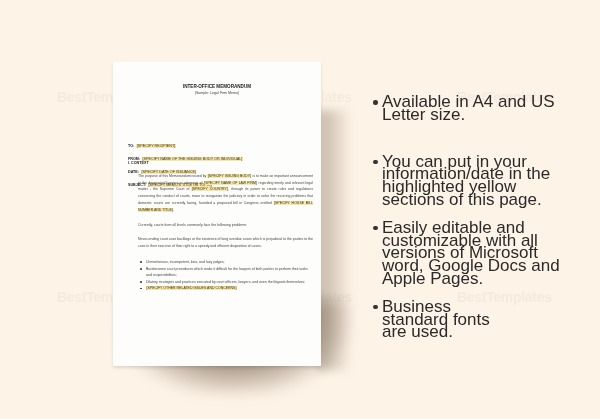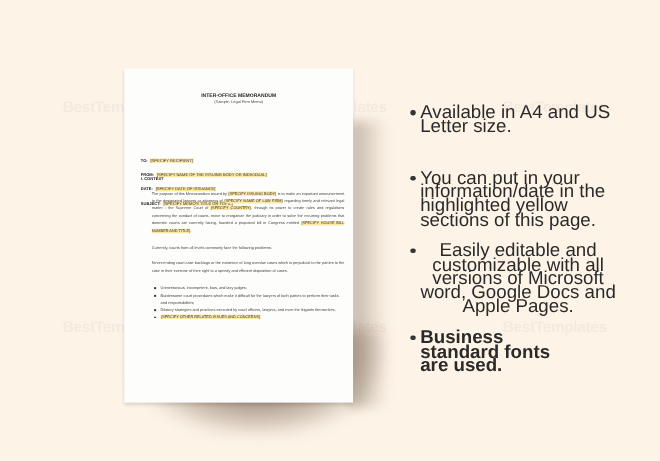--- a/index.html
+++ b/index.html
@@ -117,21 +117,21 @@
 
 <ul class="features">
   <li class="feature">
     <span class="dot"></span>
     <span>Available in A4 and US Letter size.</span>
   </li>
   <li class="feature" style="width:170px;margin-top:34px;">
     <span class="dot"></span>
     <span>You can put in your information/date in the highlighted yellow sections of this page.</span>
   </li>
-  <li class="feature" style="width:178px;text-align:center;">
+  <li class="feature" style="width:178px;">
     <span class="dot"></span>
     <span>Easily editable and customizable with all versions of Microsoft word, Google Docs and Apple Pages.</span>
   </li>
-  <li class="feature" style="width:130px;font-weight:bold;">
+  <li class="feature" style="width:130px;">
     <span class="dot"></span>
     <span>Business standard fonts are used.</span>
   </li>
 </ul>
 
 </body></html>

